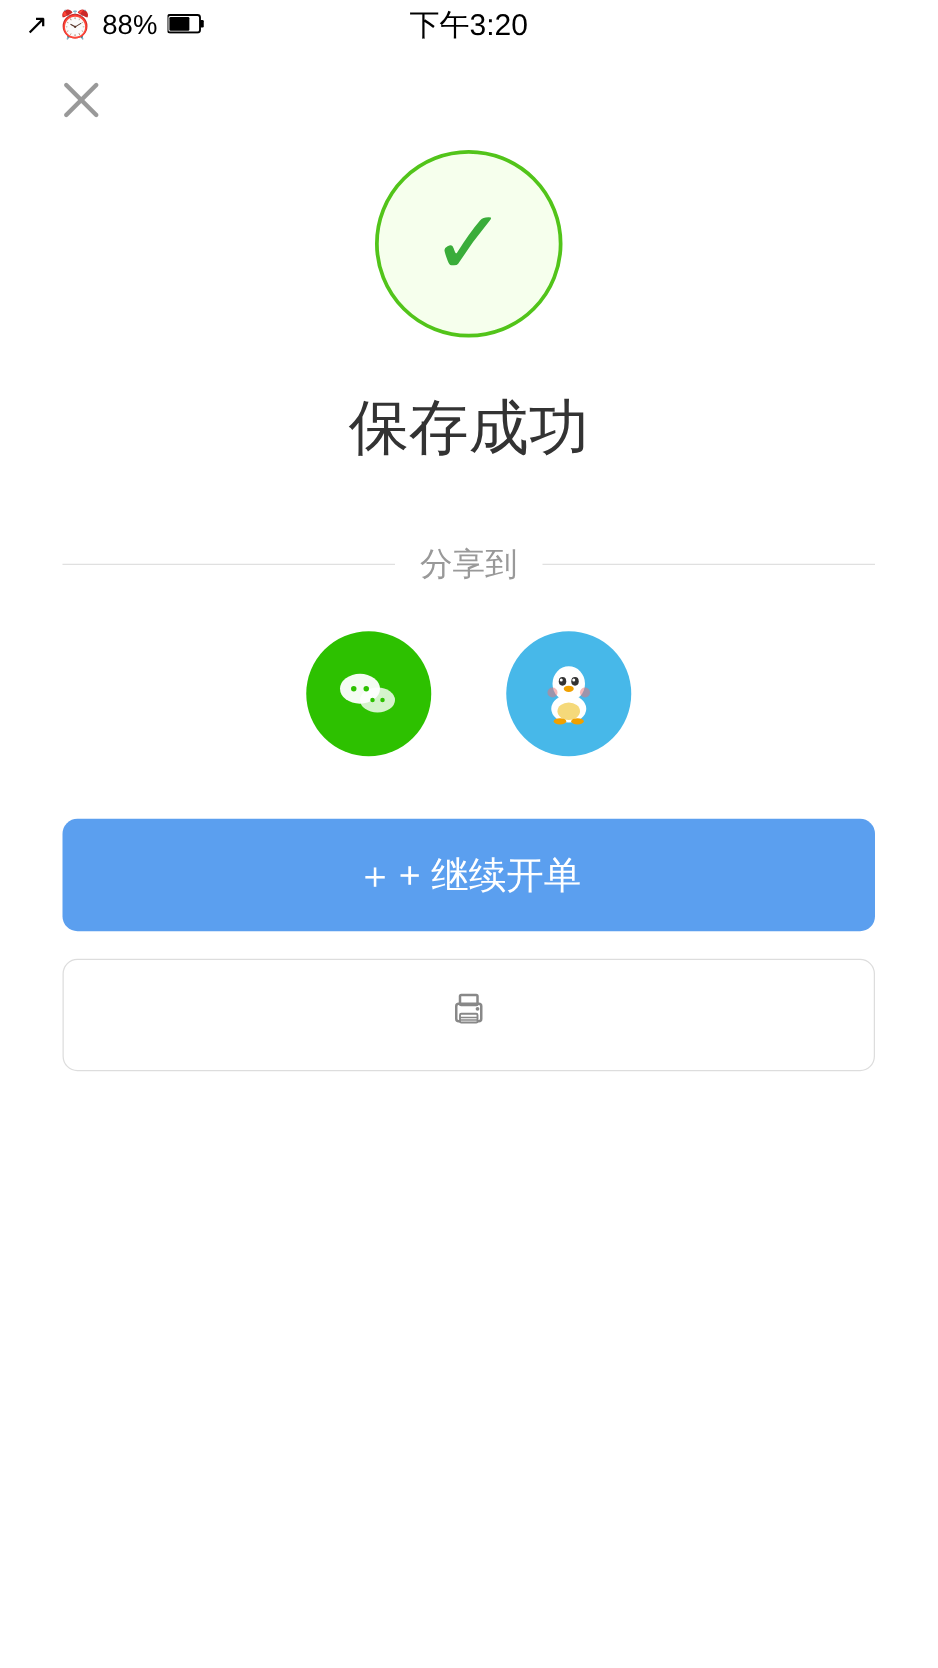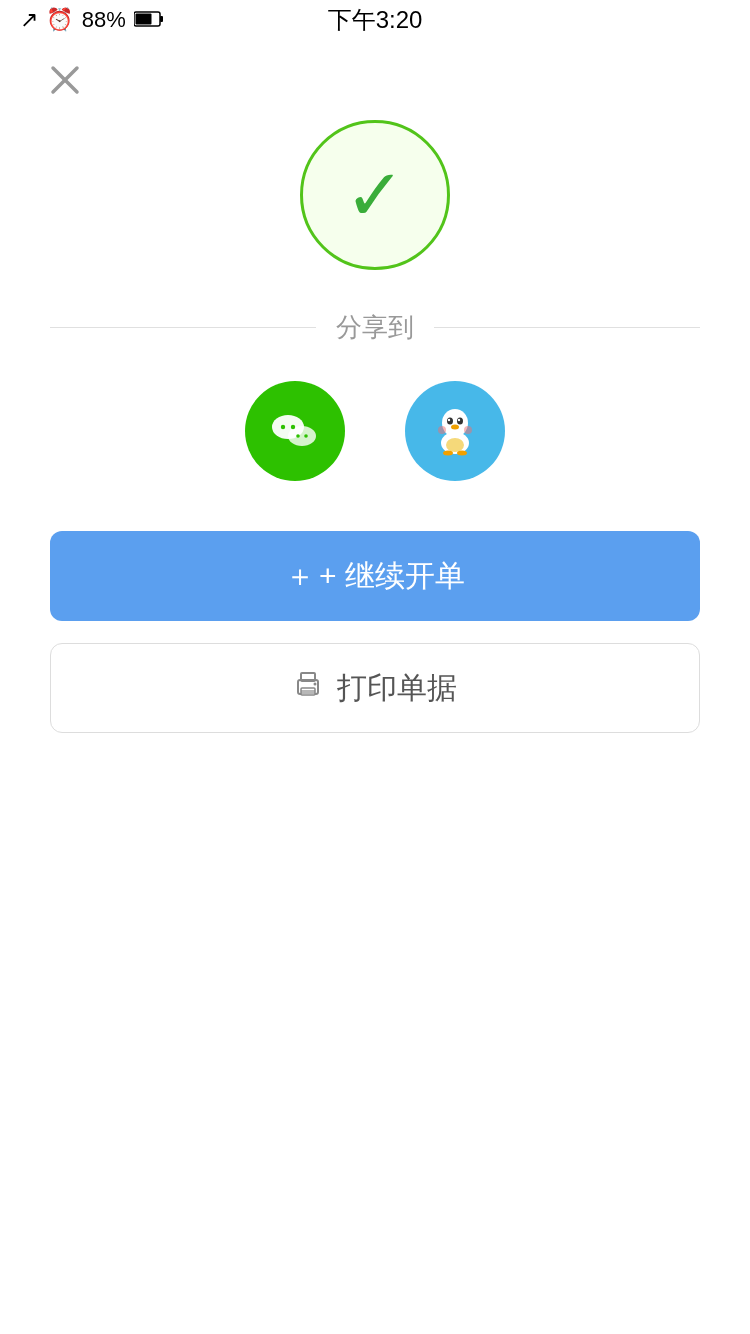--- a/index.html
+++ b/index.html
@@ -197,20 +197,21 @@
     <line x1="28" y1="4" x2="4" y2="28" stroke="#999" stroke-width="3.5" stroke-linecap="round"></line>
   </svg>
 </div>
 
 <div class="main-content">
 
   <div class="success-circle">
     <span class="check-icon">✓</span>
   </div>
 
+  <div class="success-title">保存成功</div>
 
   <div class="share-section">
     <div class="share-divider">
       <span class="share-label">分享到</span>
     </div>
     <div class="share-icons">
       <div class="share-icon-btn wechat-btn">
 
         <svg width="56" height="56" viewBox="0 0 56 56">
 
@@ -260,17 +261,16 @@
       <span>
         <svg width="30" height="30" viewBox="0 0 30 30">
           <rect x="5" y="10" width="20" height="14" rx="2" fill="none" stroke="#888" stroke-width="2"></rect>
           <rect x="8" y="3" width="14" height="8" rx="1" fill="none" stroke="#888" stroke-width="2"></rect>
           <rect x="8" y="18" width="14" height="7" rx="1" fill="white" stroke="#888" stroke-width="1.5"></rect>
           <line x1="8" y1="21" x2="22" y2="21" stroke="#888" stroke-width="1.2"></line>
           <line x1="8" y1="23" x2="22" y2="23" stroke="#888" stroke-width="1.2"></line>
           <circle cx="22" cy="14" r="1.5" fill="#888"></circle>
         </svg>
       </span>
-      <span>打印单据</span>
     </button>
   </div>
 
 </div>
 
 </body></html>

